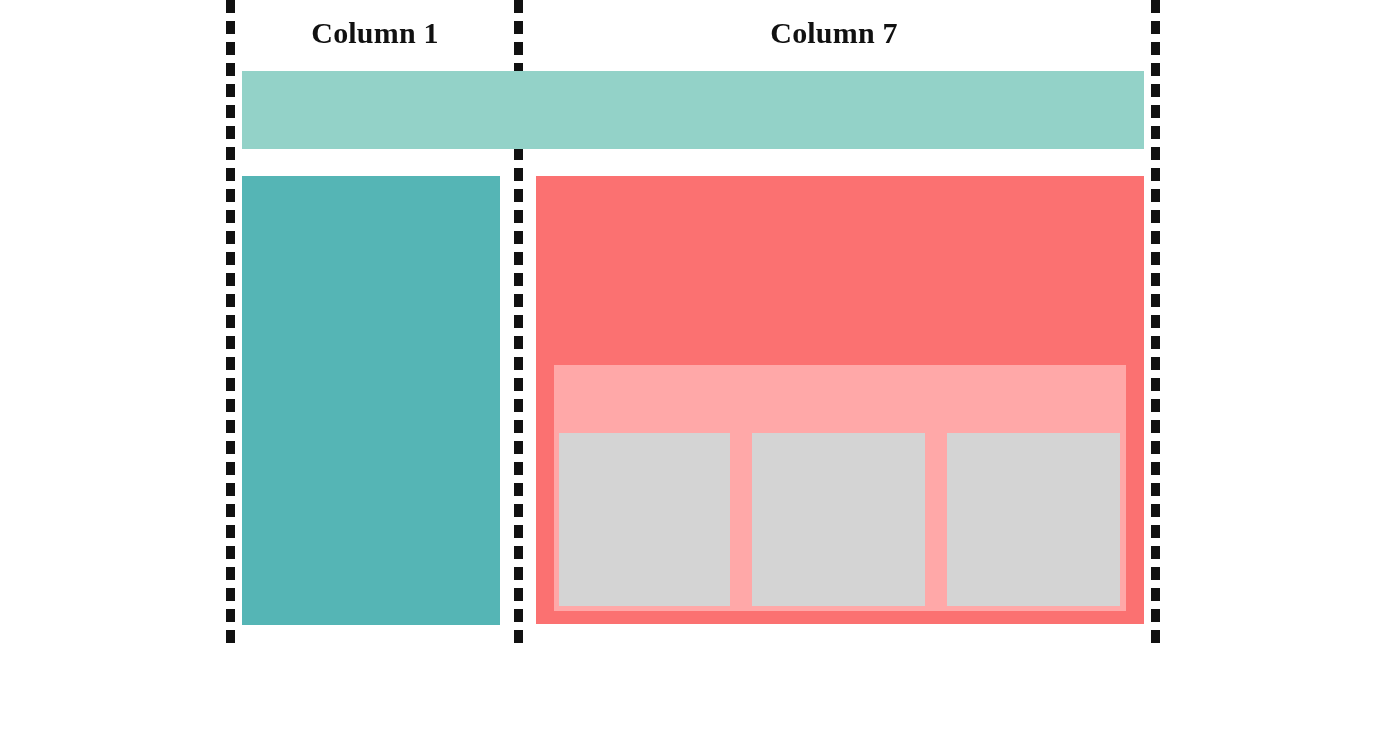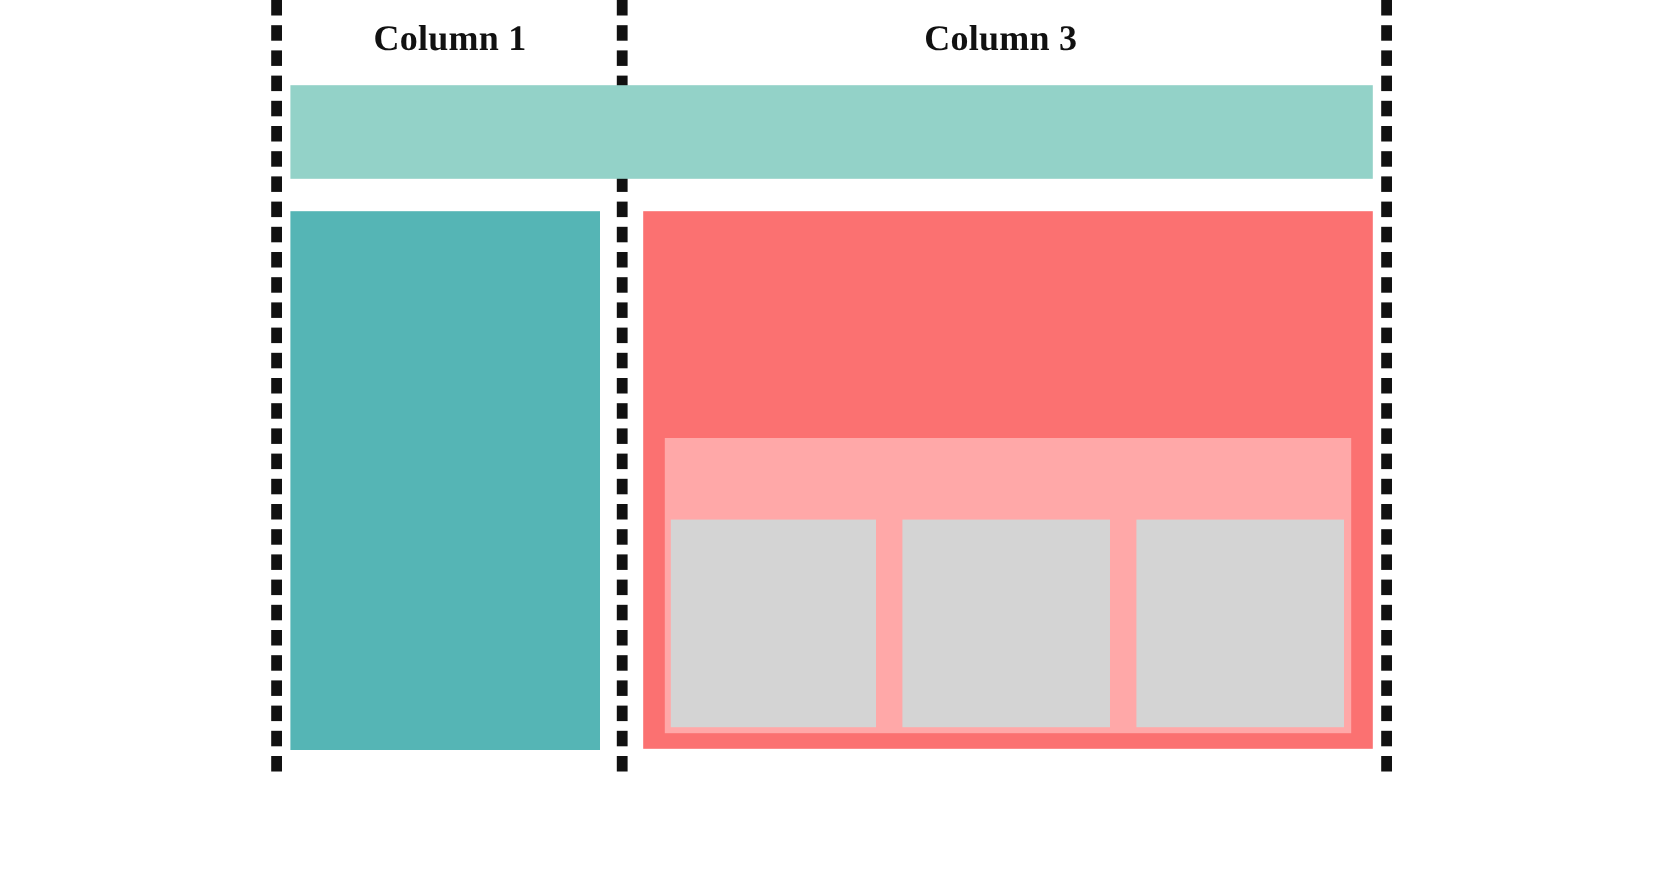--- a/index.html
+++ b/index.html
@@ -90,21 +90,21 @@
 </head>
 <body>
 
 <div id="canvas">
 
   <div class="guide" id="guide-left"></div>
   <div class="guide" id="guide-mid"></div>
   <div class="guide" id="guide-right"></div>
 
   <div class="col-title" id="title-col1">Column 1</div>
-  <div class="col-title" id="title-col2">Column 3</div>
+  <div class="col-title" id="title-col2">Column 7</div>
 
   <div class="block" id="header-band"></div>
 
   <div class="block" id="sidebar-block"></div>
 
   <div class="block" id="content-block"></div>
 
   <div class="block" id="card-group"></div>
 
   <div class="card" id="card-1"></div>

